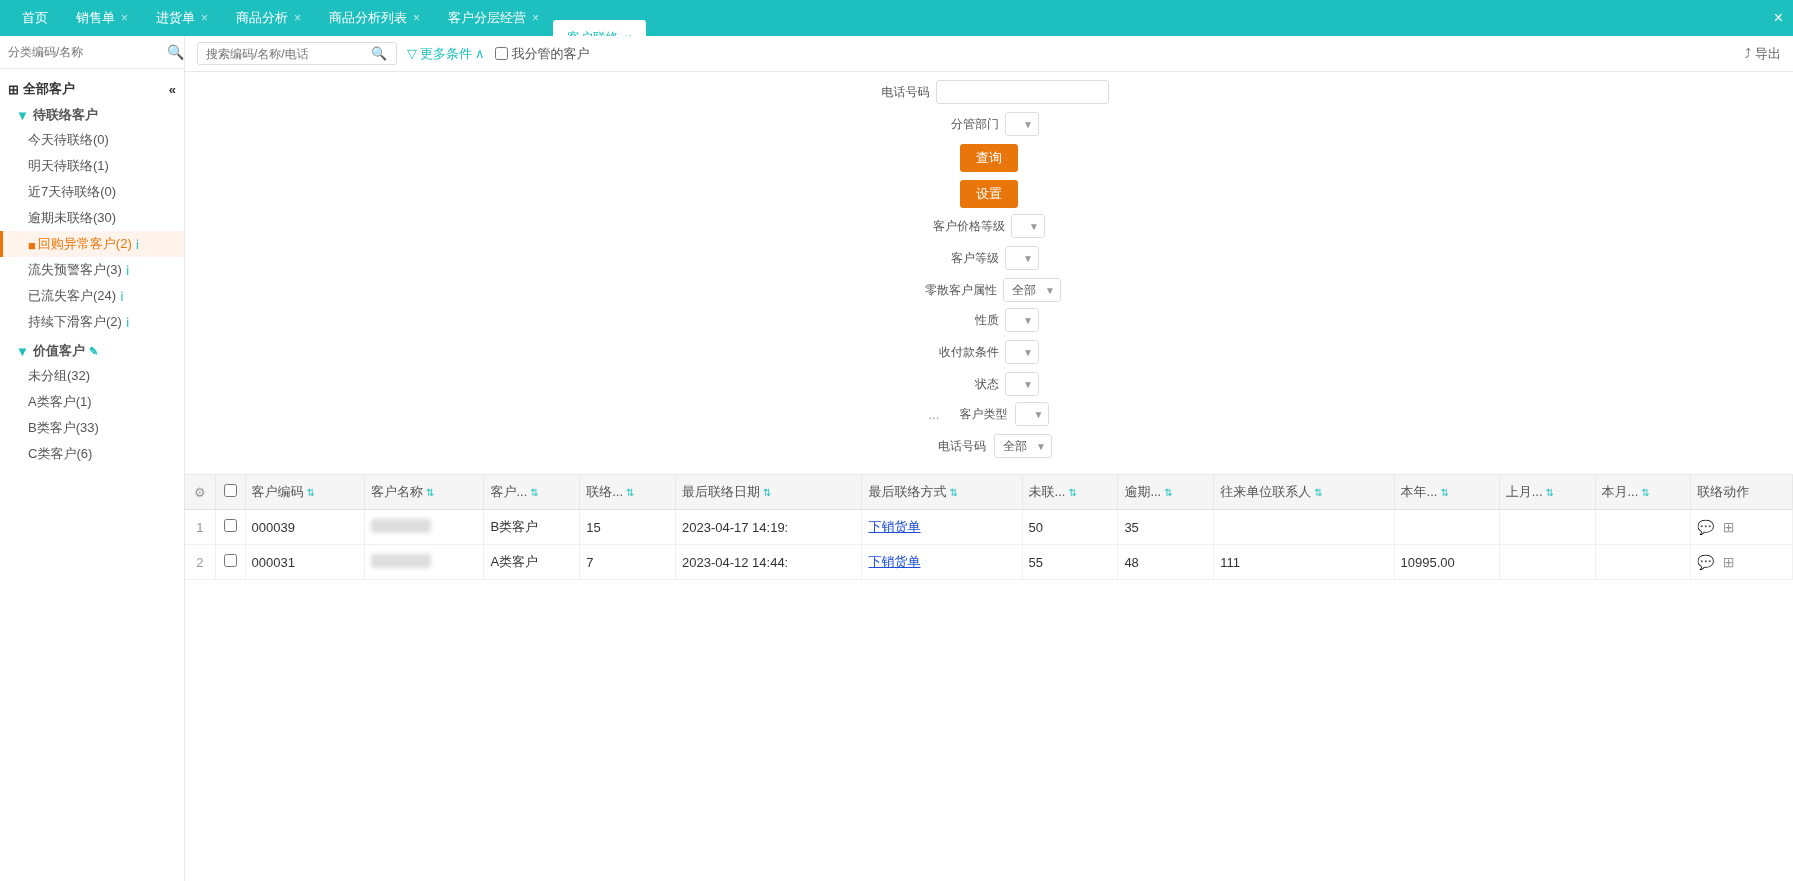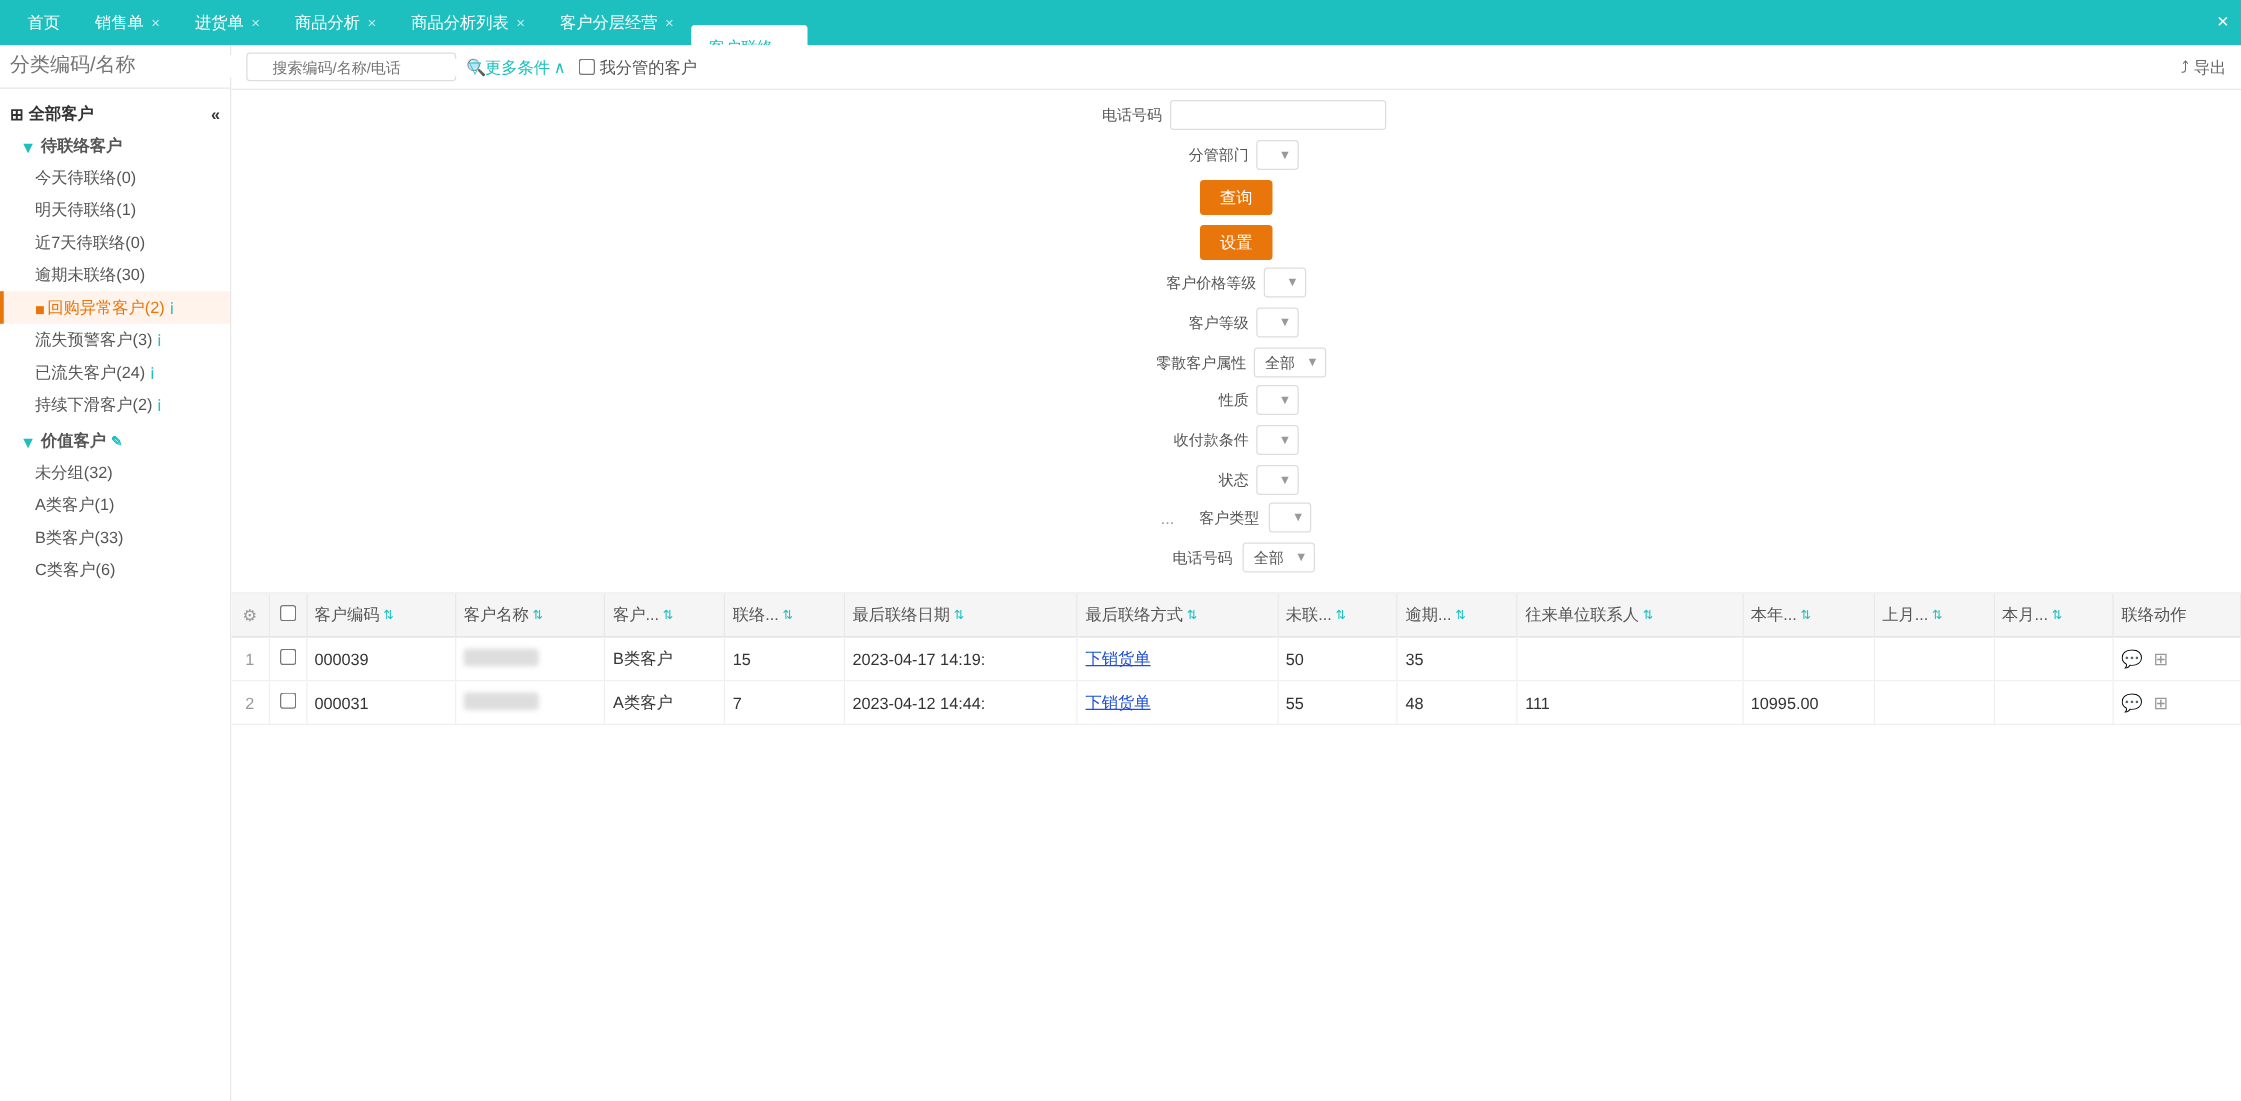--- a/index.html
+++ b/index.html
@@ -62,21 +62,21 @@
       padding: 8px;
       border-bottom: 1px solid #e8e8e8;
       display: flex;
       align-items: center;
       gap: 4px;
     }
     .sidebar-search input {
       flex: 1;
       border: none;
       outline: none;
-      font-size: 16px;
+      font-size: 12px;
       color: #4d7c0f;
     }
     .sidebar-search .search-icon {
       color: #999;
       font-size: 14px;
     }
     .sidebar-tree {
       flex: 1;
       overflow-y: auto;
       padding: 6px 0;
@@ -154,22 +154,22 @@
       display: flex;
       align-items: center;
       gap: 10px;
       border-bottom: 1px solid #e8e8e8;
     }
     .search-input-box {
       display: flex;
       align-items: center;
       border: 1px solid #ddd;
       border-radius: 3px;
-      padding: 3px 20px;
-      width: 168px;
+      padding: 3px 8px;
+      width: 200px;
     }
     .search-input-box input {
       border: none;
       outline: none;
       font-size: 12px;
       color: #999;
       flex: 1;
     }
     .more-conditions {
       display: flex;

